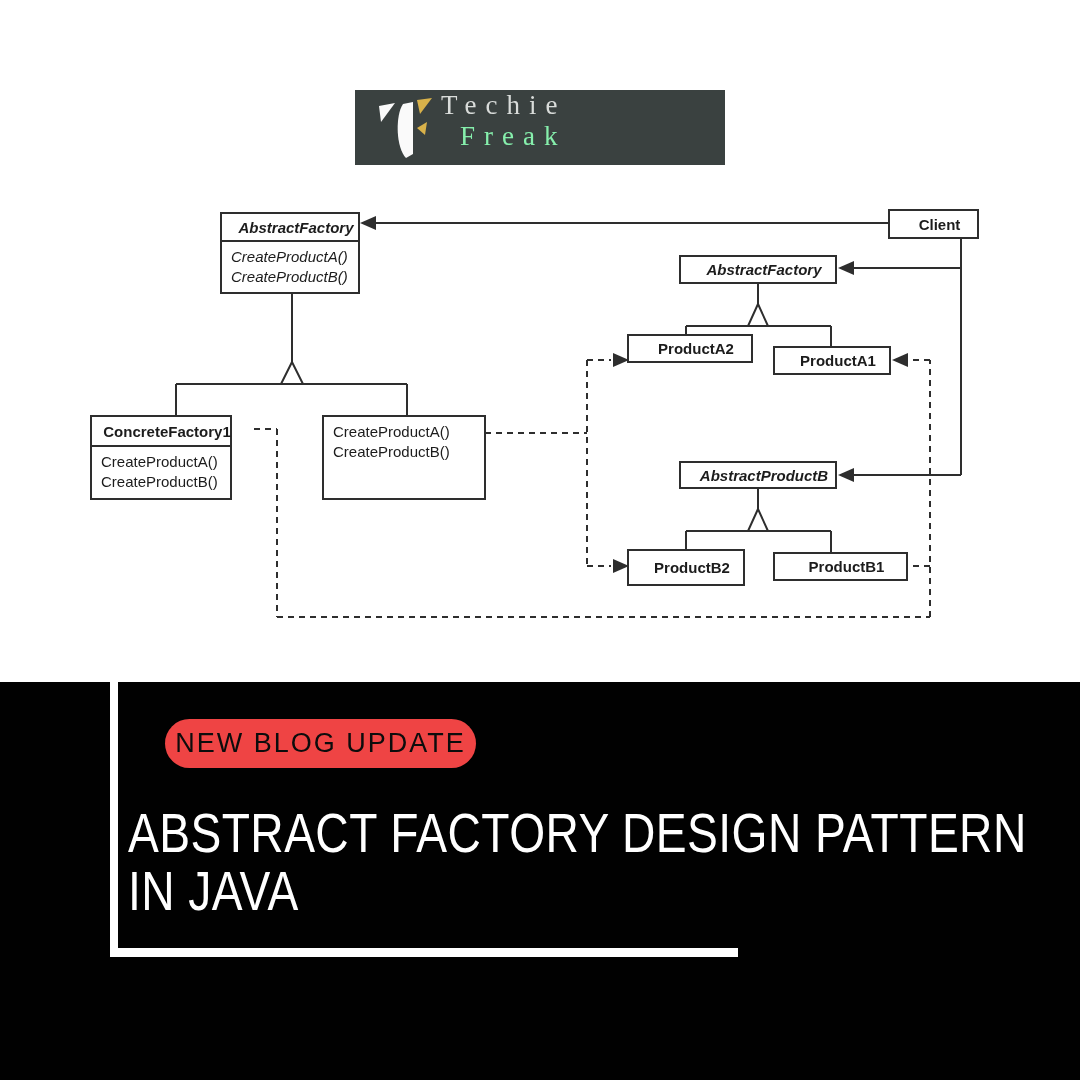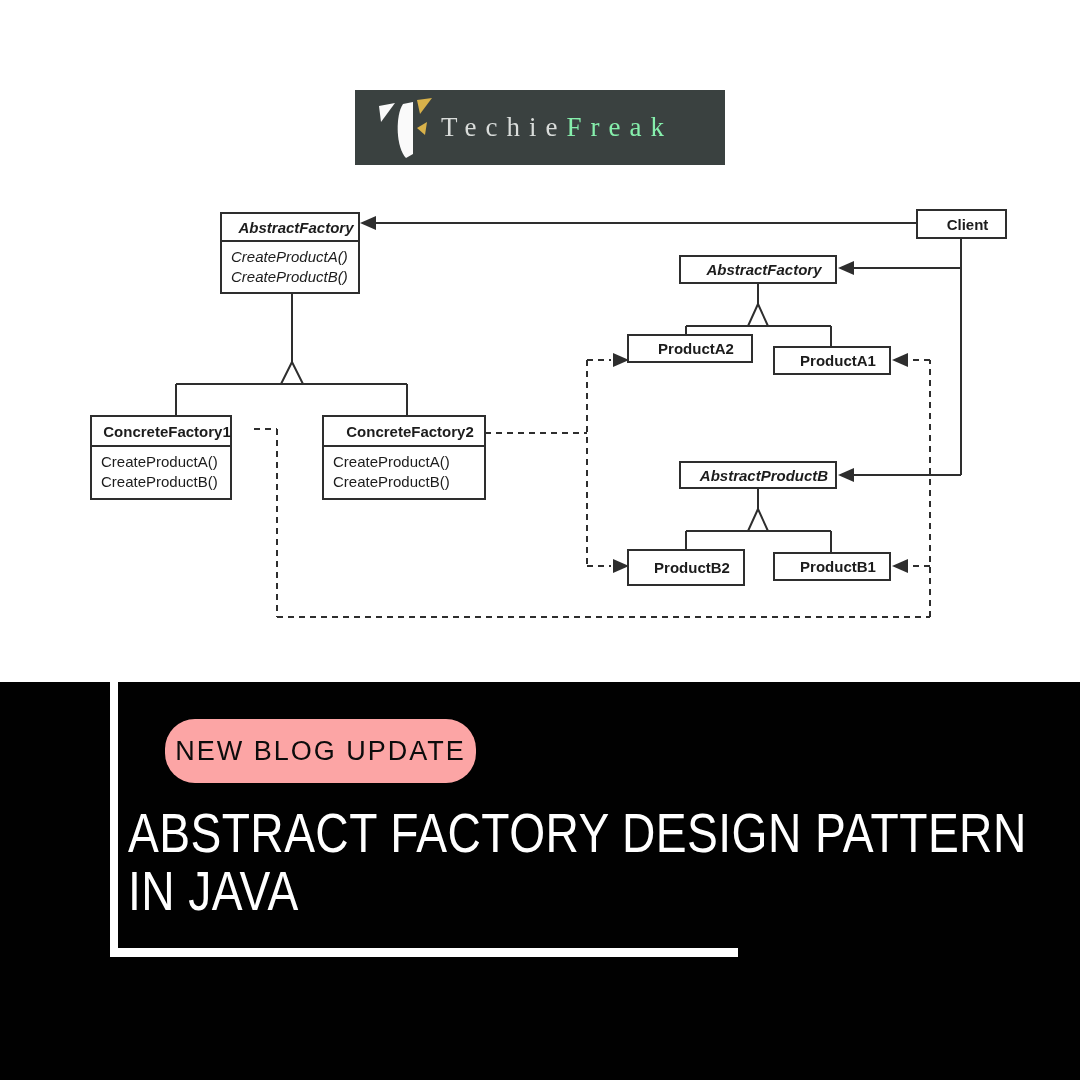--- a/index.html
+++ b/index.html
@@ -9,23 +9,24 @@
   }
   .canvas{position:absolute;left:0;top:0;width:1080px;height:1080px;}
 
   
   .logo{
     position:absolute;left:355px;top:90px;width:370px;height:75px;
     background:#3a4140;display:flex;align-items:center;
   }
   .logo-mark{position:absolute;left:18px;top:4px;}
   .logo-text{
-    position:absolute;left:86px;top:0;height:75px;display:flex;align-items:center;
+    position:absolute;left:86px;top:0;height:75px;display:flex;align-items:flex-end;
     font-family:"Liberation Serif", serif;font-size:27px;letter-spacing:9px;color:#d9dcda;
     white-space:nowrap;
+    flex-direction:column;
   }
   .logo-text .gold{color:#86efac;}
 
   
   .diagram{position:absolute;left:0;top:0;width:1080px;height:680px;}
   .wires{position:absolute;left:0;top:0;z-index:1;}
   .ubox{
     position:absolute;background:#ffffff;border:2px solid #2e2e2e;box-sizing:border-box;
     z-index:2;color:#1c1c1c;
   }
@@ -36,22 +37,22 @@
   .two-comp .utitle{border-bottom:2px solid #2e2e2e;}
   .one-comp .utitle{height:100%;}
   .umethods{padding:5px 0 0 9px;font-size:15px;line-height:20px;}
   .italic{font-style:italic;}
 
   
   .banner{position:absolute;left:0;top:682px;width:1080px;height:398px;background:#010101;}
   .accent-v{position:absolute;left:110px;top:0;width:8px;height:273px;background:#ffffff;}
   .accent-h{position:absolute;left:110px;top:266px;width:628px;height:9px;background:#ffffff;}
   .pill{
-    position:absolute;left:165px;top:37px;width:311px;height:64px;border-radius:30px;
-    background:#fca5a5;display:flex;align-items:center;justify-content:center;
+    position:absolute;left:165px;top:37px;width:311px;height:49px;border-radius:30px;
+    background:#ef4444;display:flex;align-items:center;justify-content:center;
   }
   .pill span{font-size:27px;letter-spacing:2px;color:#0c0c0c;}
   .blog-title{
     position:absolute;left:128px;top:122px;color:#ffffff;
     font-size:55px;line-height:58px;letter-spacing:0.5px;white-space:nowrap;
     transform:scaleX(0.84);transform-origin:left top;
   }
 </style>
 </head>
 <body>
@@ -139,21 +140,21 @@
     </svg>
 
     <div class="ubox two-comp" style="left:220px;top:212px;width:140px;height:82px">
       <div class="utitle italic" style="height:26px">AbstractFactory</div>
       <div class="umethods italic">
         <div>CreateProductA()</div>
         <div>CreateProductB()</div>
       </div>
     </div>
 
-    <div class="ubox one-comp" style="left:916px;top:209px;width:91px;height:30px">
+    <div class="ubox one-comp" style="left:888px;top:209px;width:91px;height:30px">
       <div class="utitle">Client</div>
     </div>
 
     <div class="ubox one-comp" style="left:679px;top:255px;width:158px;height:29px">
       <div class="utitle italic">AbstractFactory</div>
     </div>
 
     <div class="ubox one-comp" style="left:627px;top:334px;width:126px;height:29px">
       <div class="utitle">ProductA2</div>
     </div>
@@ -164,36 +165,35 @@
 
     <div class="ubox two-comp" style="left:90px;top:415px;width:142px;height:85px">
       <div class="utitle" style="height:28px">ConcreteFactory1</div>
       <div class="umethods">
         <div>CreateProductA()</div>
         <div>CreateProductB()</div>
       </div>
     </div>
 
     <div class="ubox two-comp" style="left:322px;top:415px;width:164px;height:85px">
-      <div class="utitle" style="height:28px">ConcreteFactory2</div>
       <div class="umethods">
         <div>CreateProductA()</div>
         <div>CreateProductB()</div>
       </div>
     </div>
 
     <div class="ubox one-comp" style="left:679px;top:461px;width:158px;height:28px">
       <div class="utitle italic">AbstractProductB</div>
     </div>
 
     <div class="ubox one-comp" style="left:627px;top:549px;width:118px;height:37px">
       <div class="utitle">ProductB2</div>
     </div>
 
-    <div class="ubox one-comp" style="left:773px;top:552px;width:118px;height:29px">
+    <div class="ubox one-comp" style="left:773px;top:552px;width:135px;height:29px">
       <div class="utitle">ProductB1</div>
     </div>
   </div>
 
   <div class="banner">
     <div class="accent-v"></div>
     <div class="accent-h"></div>
     <div class="pill">
       <span>NEW BLOG UPDATE</span>
     </div>

